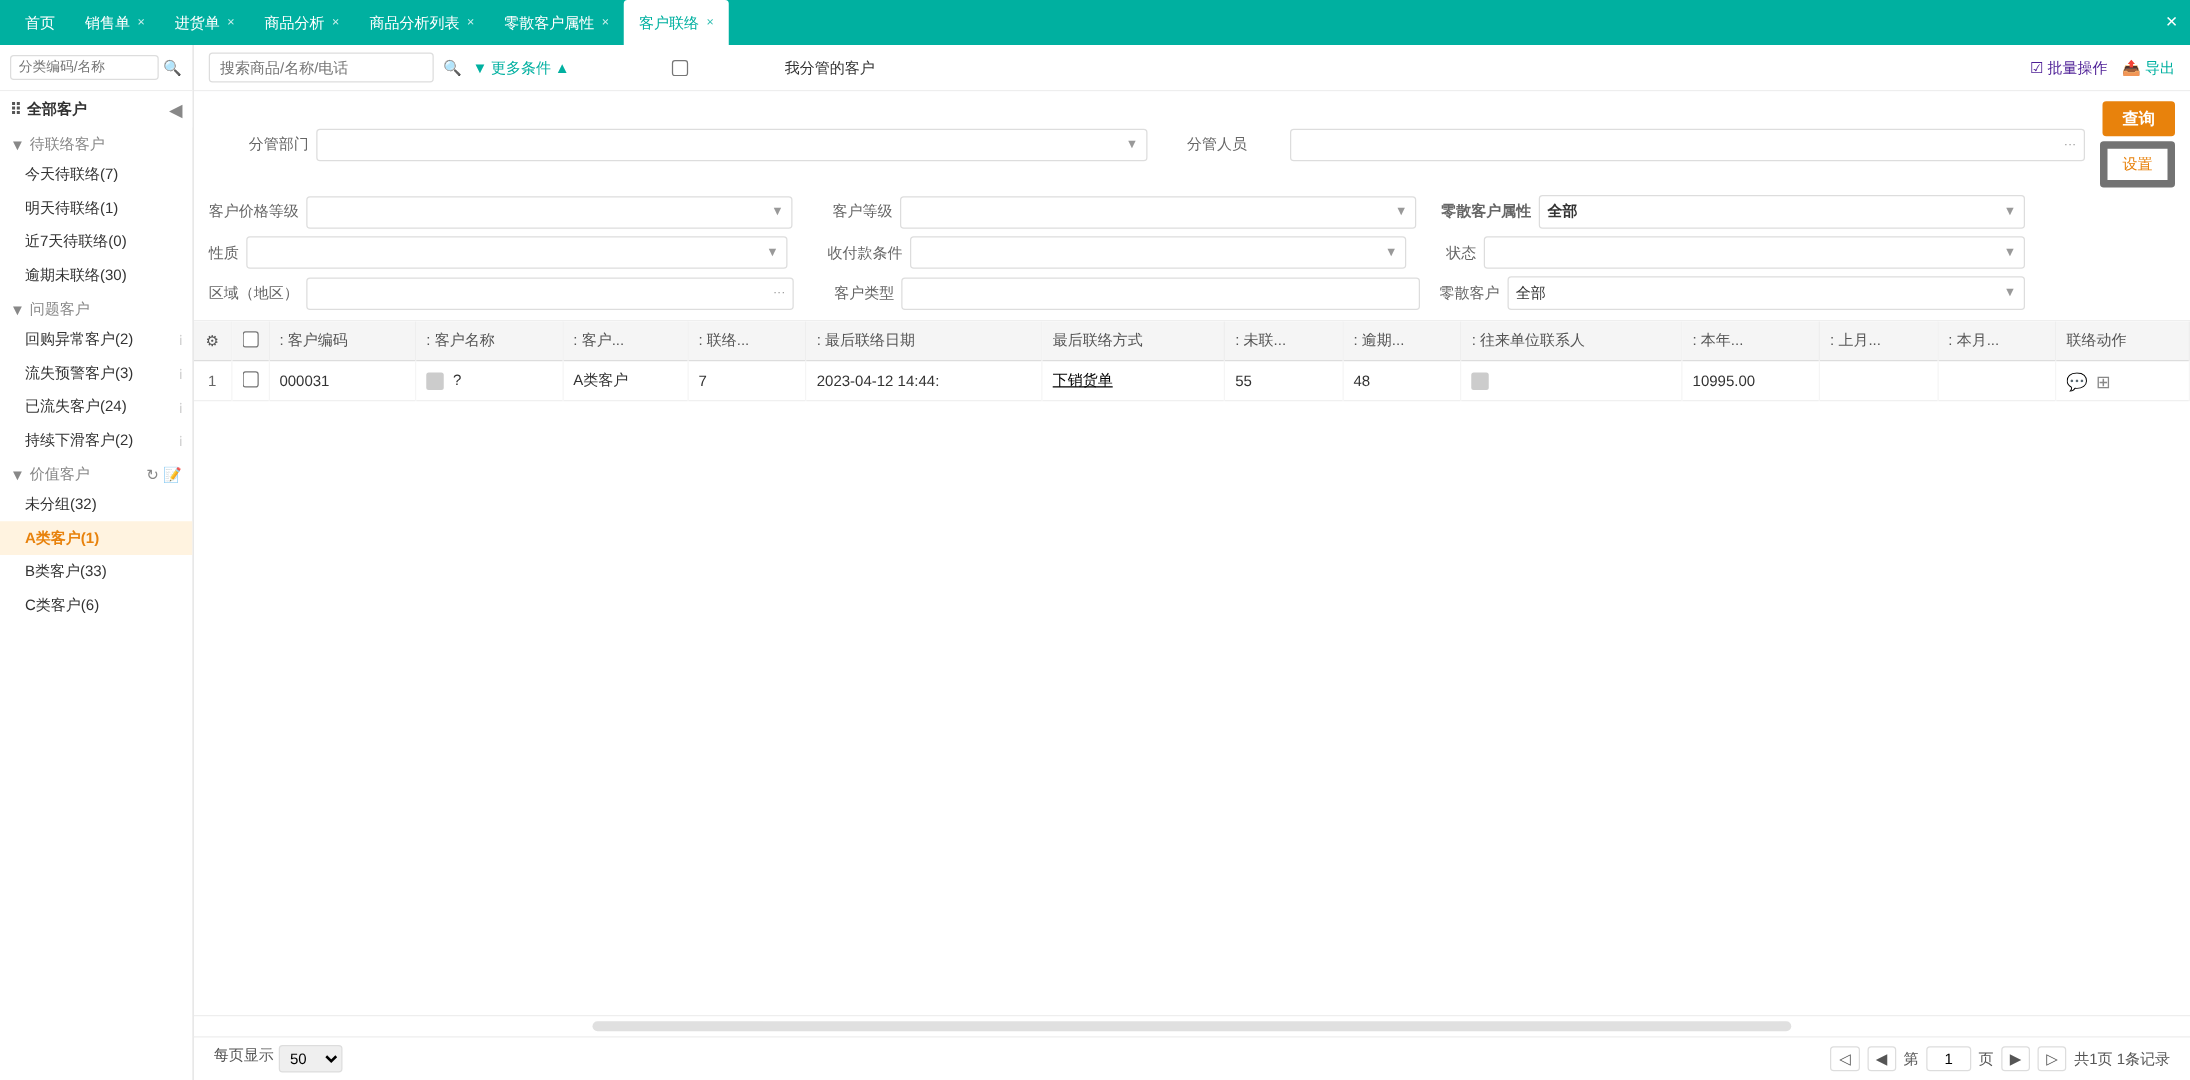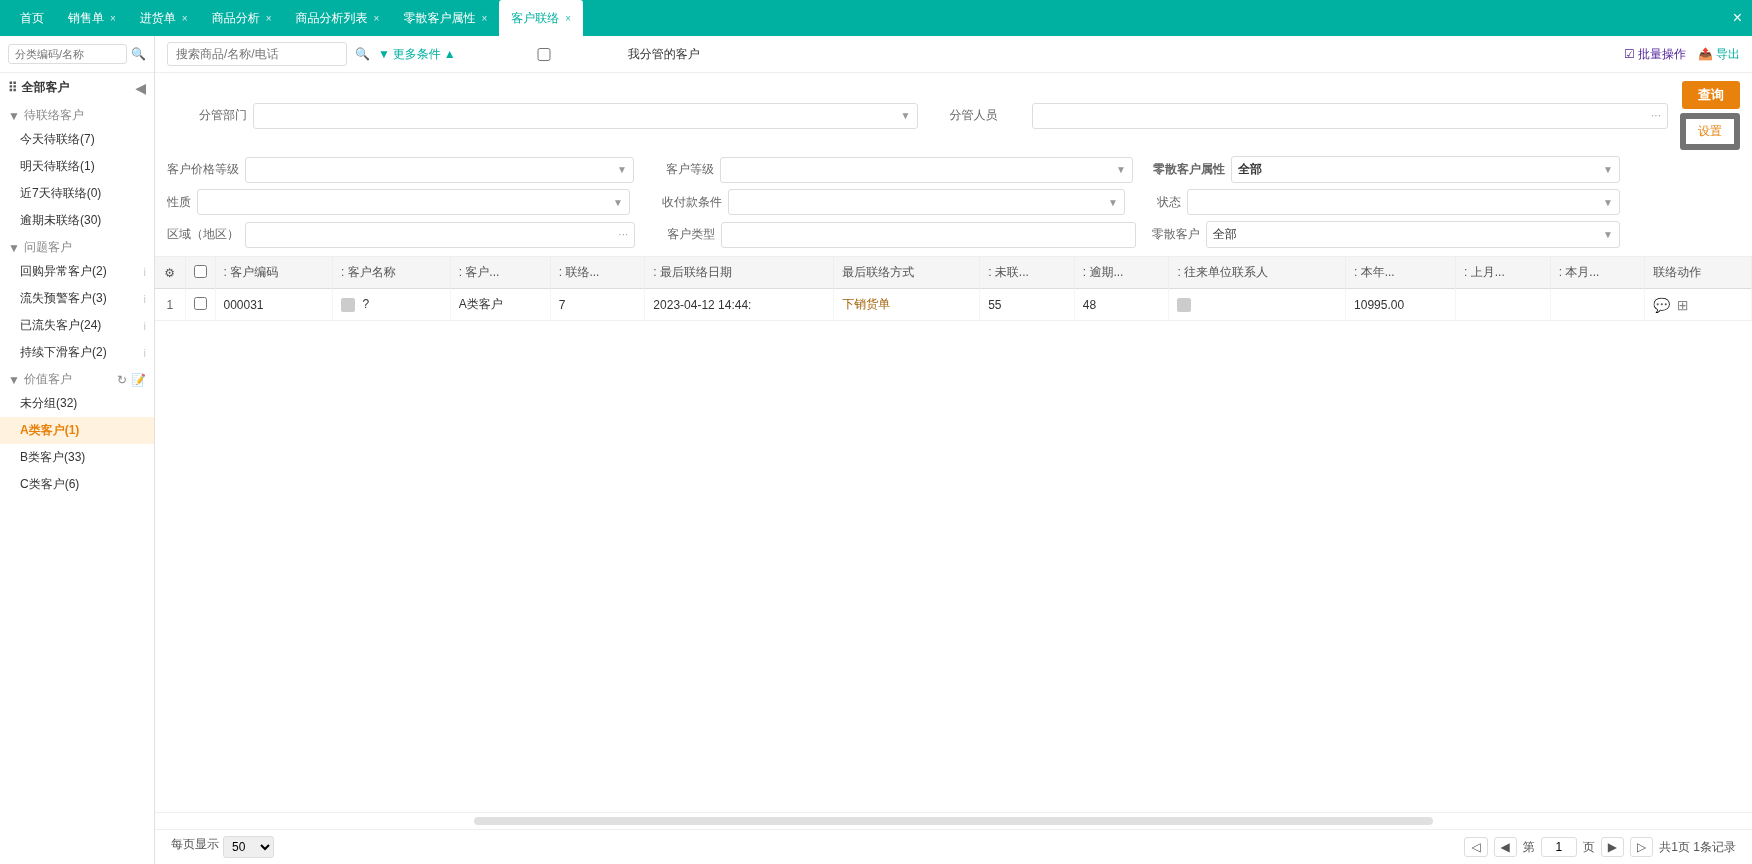--- a/index.html
+++ b/index.html
@@ -147,21 +147,21 @@
       background: #f5f5f5; border-bottom: 1px solid #ddd;
     }
     thead th {
       padding: 7px 8px; text-align: left; color: #555; font-weight: normal;
       border-right: 1px solid #eee; white-space: nowrap; position: relative;
     }
     tbody tr { border-bottom: 1px solid #f0f0f0; }
     tbody td {
       padding: 7px 8px; color: #333; border-right: 1px solid #f5f5f5; white-space: nowrap;
     }
-    .link-text { color: #a16207; cursor: pointer; }
+    .link-text { color: #000000; cursor: pointer; text-decoration: underline; }
     .row-num { color: #666; text-align: center; }
     .col-gear { width: 30px; text-align: center; }
     .col-check { width: 30px; text-align: center; }
     .action-icons { display: flex; gap: 6px; }
     .action-icon { color: #888; cursor: pointer; font-size: 14px; }
 
     
     .table-footer {
       background: #fff; border-top: 1px solid #eee; padding: 6px 16px;
       display: flex; align-items: center; justify-content: space-between;

